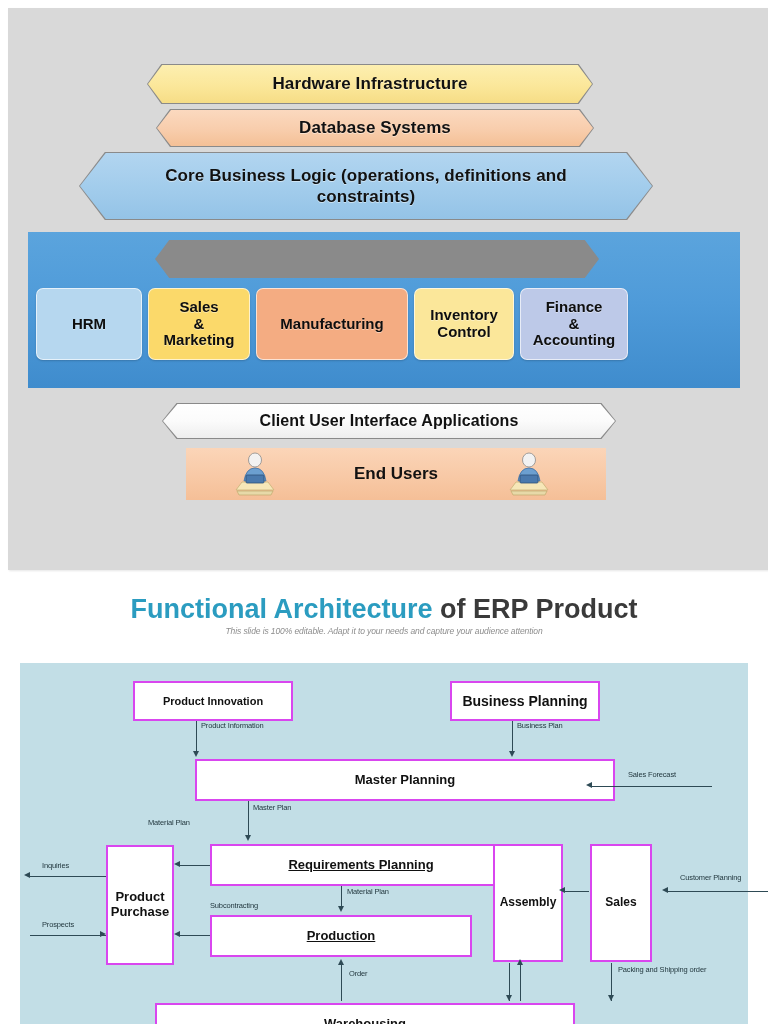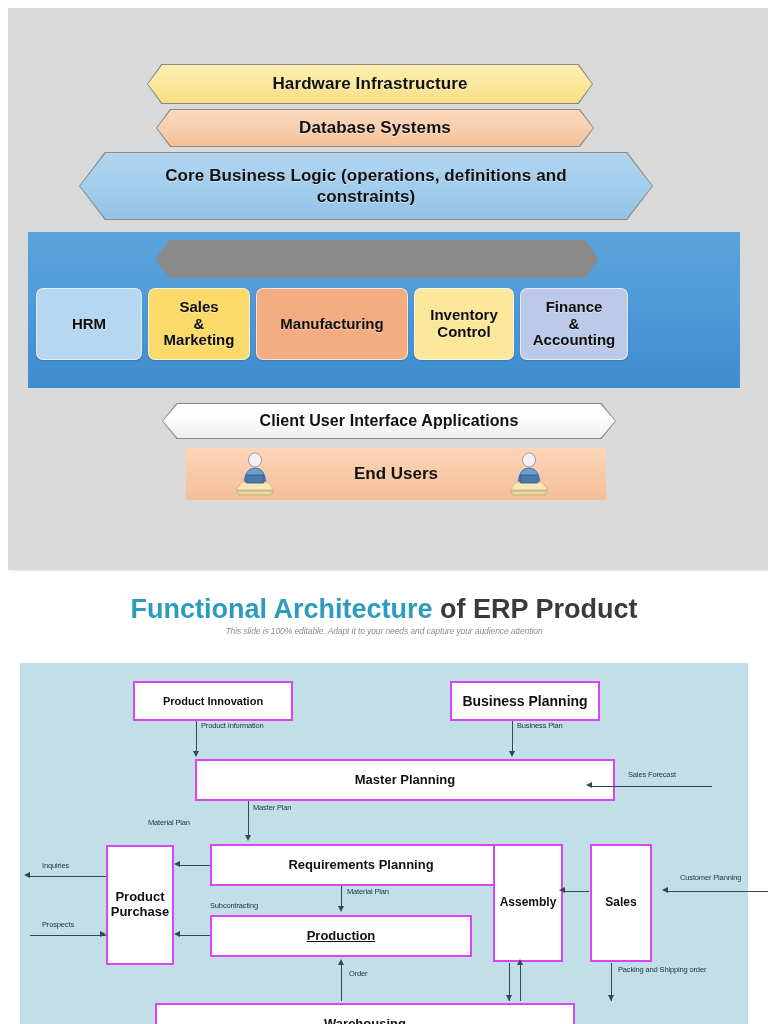--- a/index.html
+++ b/index.html
@@ -303,21 +303,21 @@
   <div id="flow-panel">
       <div class="fbox" style="left: 113px; top: 18px; width: 160px; height: 40px; font-size: 11px;">
         <span style="white-space: pre-line;">Product Innovation</span>
       </div>
       <div class="fbox" style="left: 430px; top: 18px; width: 150px; height: 40px; font-size: 14px;">
         <span style="white-space: pre-line;">Business Planning</span>
       </div>
       <div class="fbox" style="left: 135px; top: 96px; width: 420px; height: 42px; font-size: 13px; margin-left: 40px;">
         <span style="white-space: pre-line;">Master Planning</span>
       </div>
-      <div class="fbox" style="left: 190px; top: 181px; width: 302px; height: 42px; font-size: 13px;">
+      <div class="fbox" style="left: 190px; top: 181px; width: 302px; height: 42px; font-size: 13px; text-decoration: underline;">
         <span style="white-space: pre-line;">Requirements Planning</span>
       </div>
       <div class="fbox" style="left: 86px; top: 182px; width: 68px; height: 120px; font-size: 13px;">
         <span style="white-space: pre-line;">Product
 Purchase</span>
       </div>
       <div class="fbox" style="left: 190px; top: 252px; width: 262px; height: 42px; font-size: 13px;">
         <span style="white-space: pre-line; text-decoration: underline;">Production</span>
       </div>
       <div class="fbox" style="left: 473px; top: 181px; width: 70px; height: 118px; font-size: 12px;">

